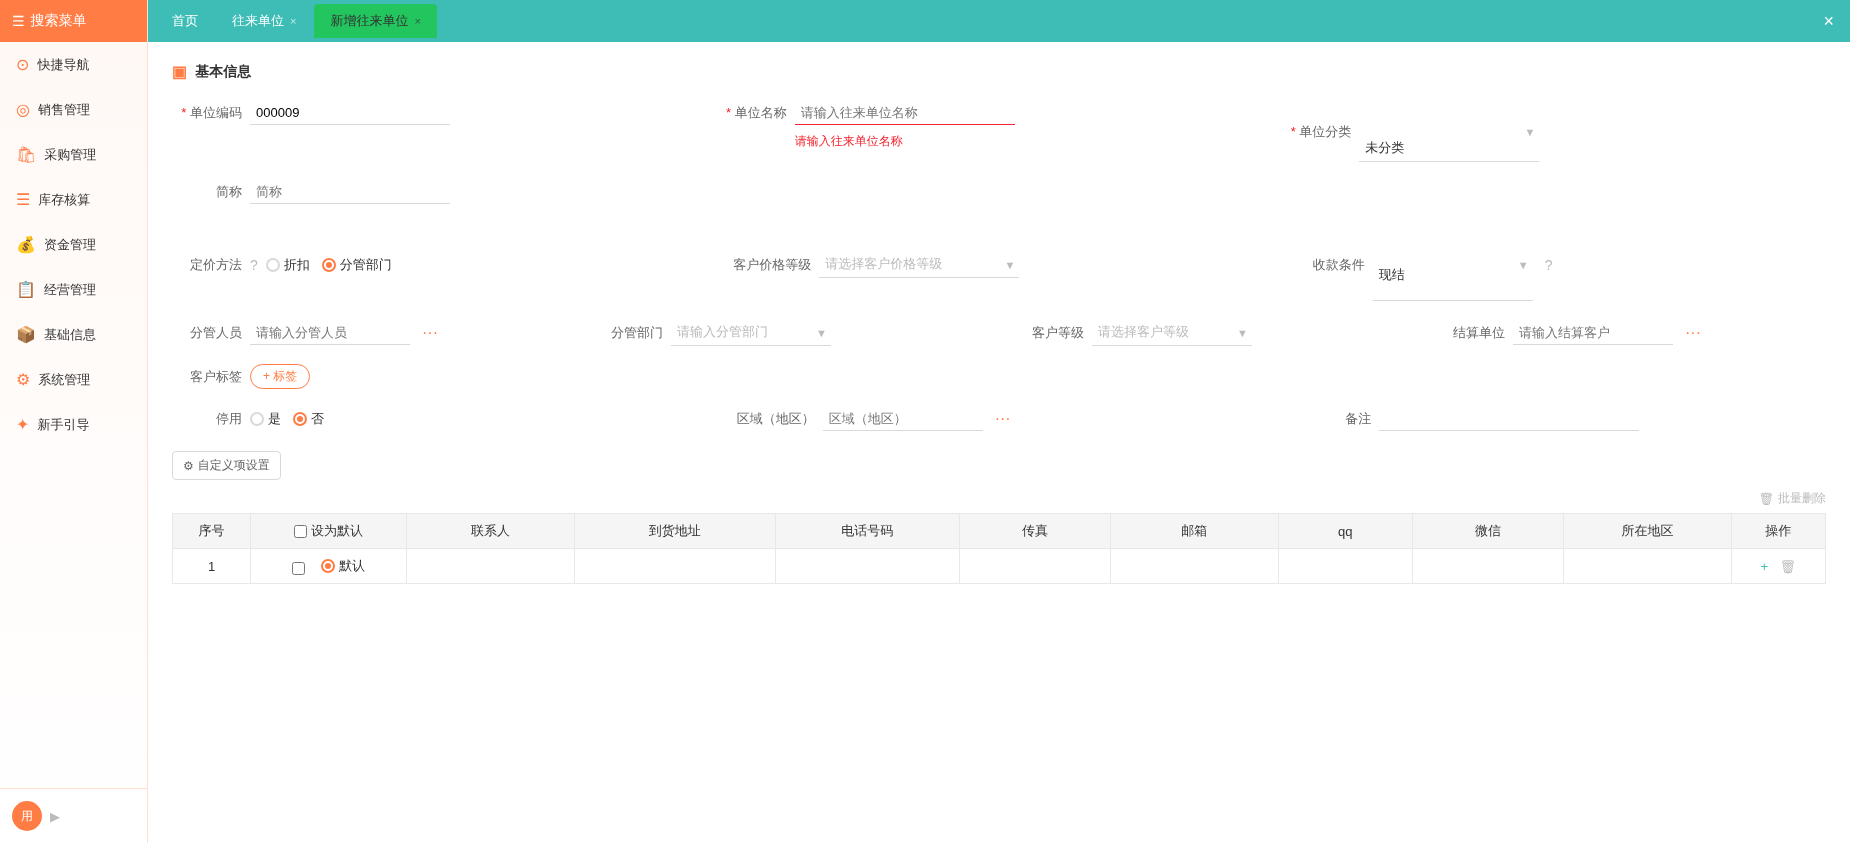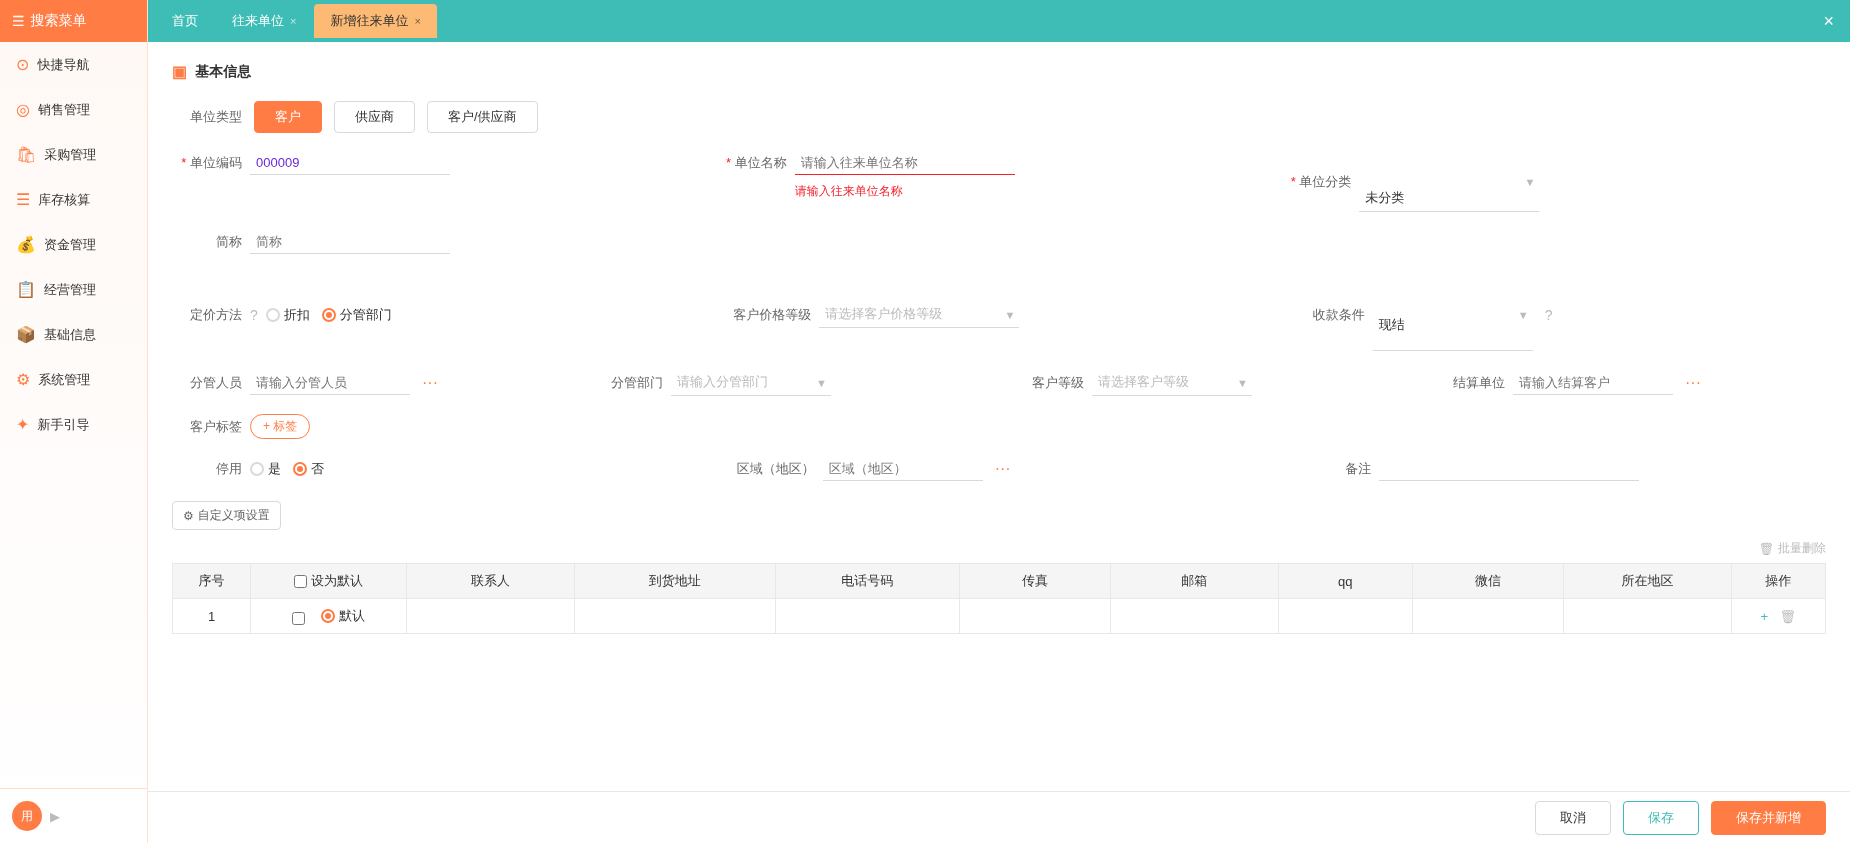--- a/index.html
+++ b/index.html
@@ -74,21 +74,21 @@
       color: white;
       cursor: pointer;
       font-size: 13px;
       display: flex;
       align-items: center;
       gap: 6px;
       border-radius: 4px 4px 0 0;
       white-space: nowrap;
     }
     .tab.active {
-      background: #fdba74;
+      background: #22c55e;
       color: #333;
     }
     .tab .close-icon {
       font-size: 11px;
       color: inherit;
       opacity: 0.7;
     }
     .tab-bar-close {
       margin-left: auto;
       color: white;
@@ -146,21 +146,21 @@
       content: '* ';
       color: #f5222d;
     }
     .form-input {
       border: none;
       border-bottom: 1px solid #d9d9d9;
       padding: 4px 6px;
       font-size: 13px;
       outline: none;
       background: transparent;
-      color: #6d28d9;
+      color: #000000;
       width: 180px;
     }
     .form-input.error { border-bottom-color: #f5222d; }
     .error-msg {
       color: #f5222d;
       font-size: 12px;
       margin-top: 2px;
     }
 
     .unit-type-row {
@@ -415,26 +415,20 @@
     <div class="tab-bar-close">×</div>
   </div>
 
   <div class="content">
 
     <div class="section-header">
       <span class="section-icon">▣</span>
       <span>基本信息</span>
     </div>
 
-    <div class="unit-type-row">
-      <span class="form-label" style="min-width:70px;text-align:right;">单位类型</span>
-      <button class="btn-type active">客户</button>
-      <button class="btn-type">供应商</button>
-      <button class="btn-type">客户/供应商</button>
-    </div>
 
     <div class="form-row">
       <div class="form-field">
         <span class="form-label required">单位编码</span>
         <input class="form-input" type="text" style="width: 200px;" value="000009">
       </div>
       <div class="form-field" style="flex-direction:column;align-items:flex-start;">
         <div style="display:flex;align-items:center;gap:8px;">
           <span class="form-label required">单位名称</span>
           <input class="form-input error" type="text" style="width: 220px; border-bottom-color: rgb(245, 34, 45);" placeholder="请输入往来单位名称">
@@ -604,19 +598,14 @@
             <td>
               <span style="color:#3dbdb5;cursor:pointer;margin-right:8px;">+</span>
               <span style="color:#bbb;cursor:pointer;">🗑</span>
             </td>
           </tr>
         </tbody>
       </table>
     </div>
   </div>
 
-  <div class="bottom-bar">
-    <button class="btn-cancel">取消</button>
-    <button class="btn-save">保存</button>
-    <button class="btn-save-new">保存并新增</button>
-  </div>
 
 </div>
 
 </body></html>

